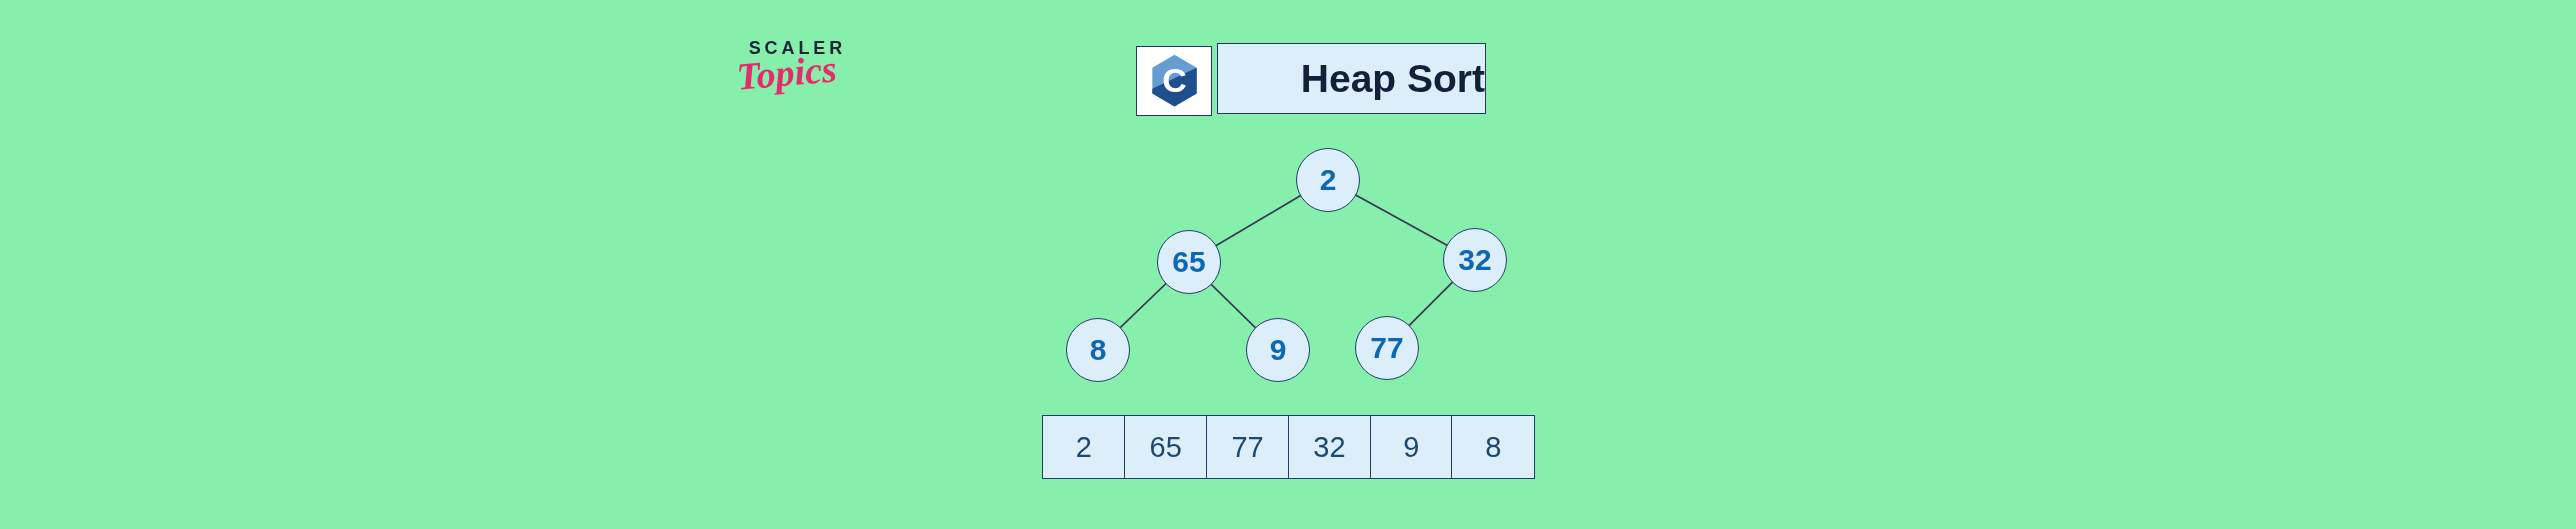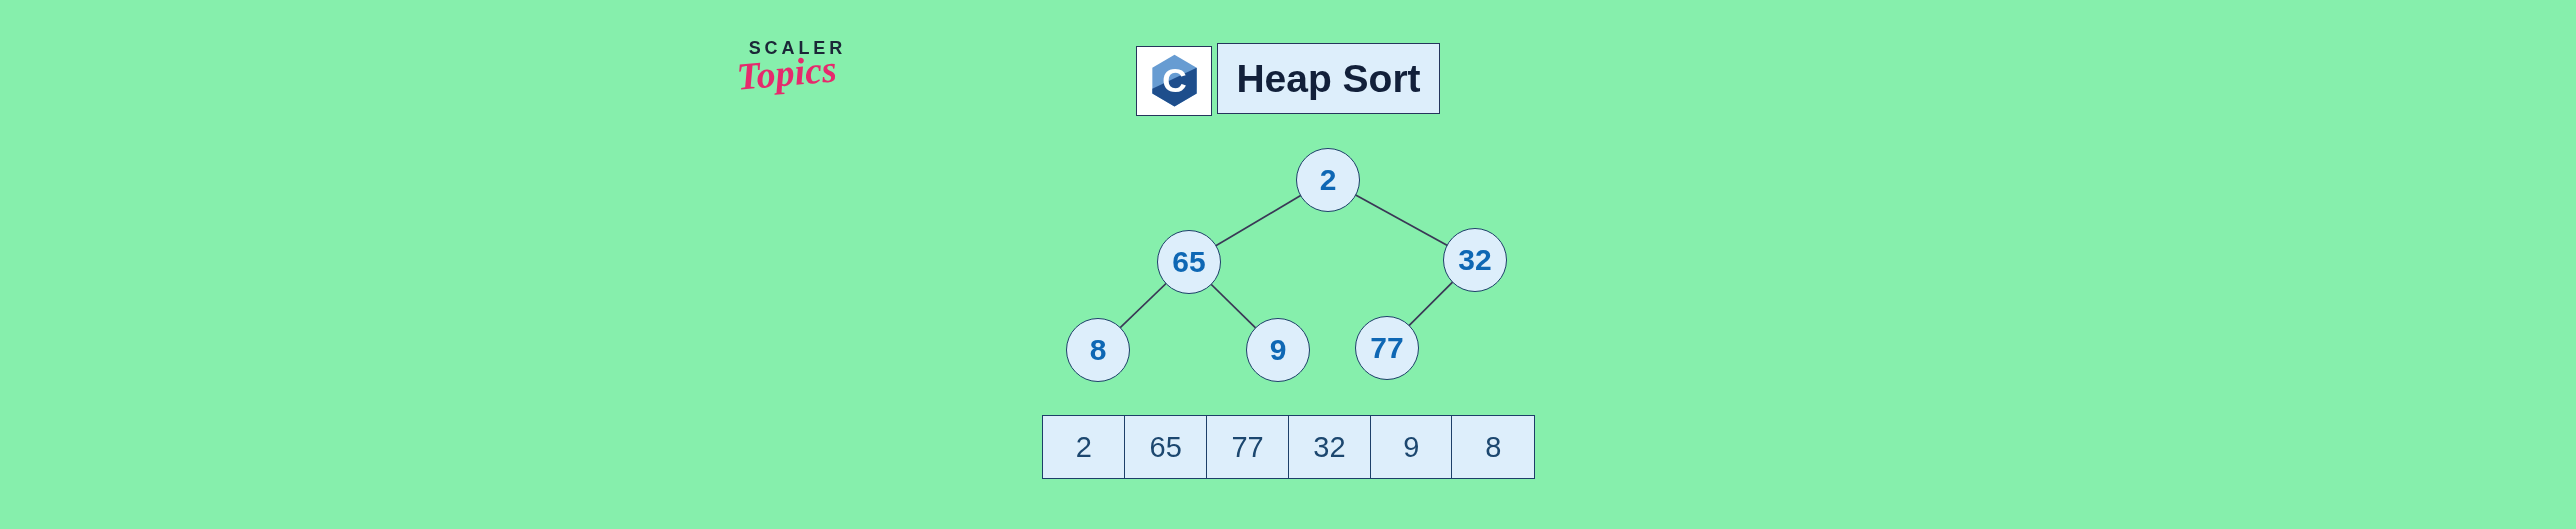--- a/index.html
+++ b/index.html
@@ -58,28 +58,28 @@
     border: 1.7px solid #25355c;
     box-sizing: border-box;
     display: flex;
     align-items: center;
     justify-content: center;
   }
   .title-box {
     position: absolute;
     left: 1217px;
     top: 43px;
-    width: 223px;
+    width: 269px;
     height: 71px;
     background: #ddeefb;
     border: 1.7px solid #25355c;
     box-sizing: border-box;
     display: flex;
     align-items: center;
-    justify-content: center;
+    justify-content: flex-end;
   }
   .title-text {
     color: #12203a;
     font-weight: bold;
     font-size: 39px;
     line-height: 1;
   }
 
   
   svg.edges {

